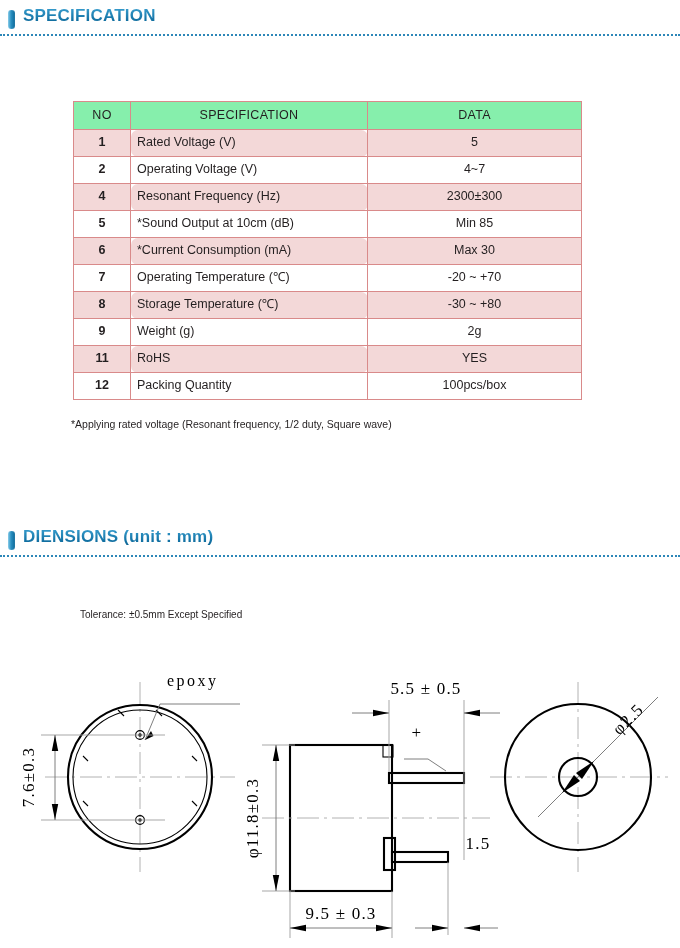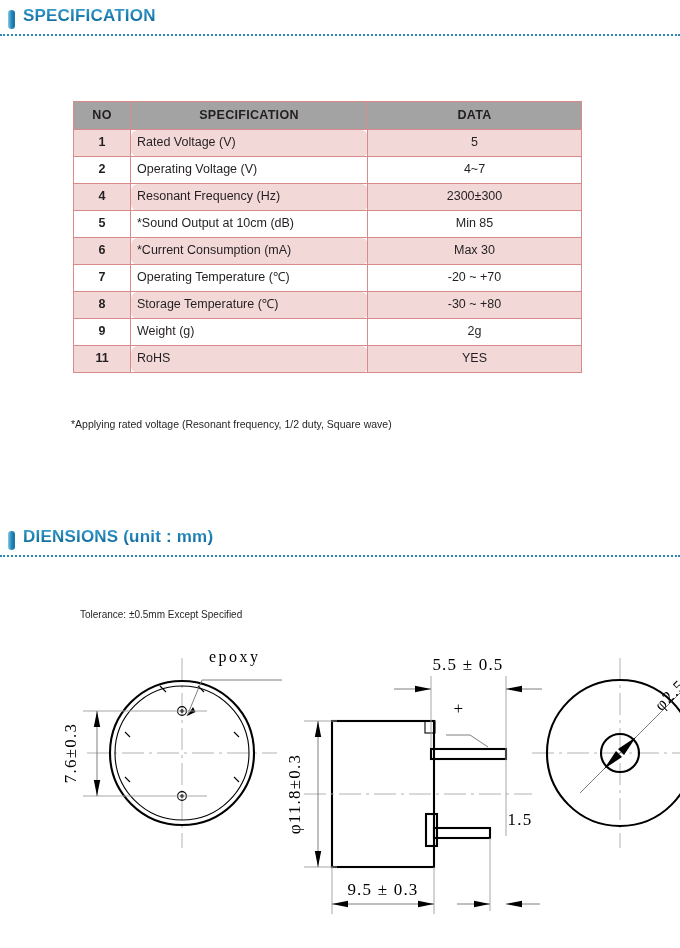--- a/index.html
+++ b/index.html
@@ -68,23 +68,23 @@
   table.spec col.c-spec { width: 237px; }
   table.spec col.c-data { width: 214px; }
 
   table.spec th, table.spec td {
     border: 1px solid #d98a8a;
     height: 26px;
     padding: 0 6px;
     line-height: 1.1;
   }
   table.spec thead th {
-    background: #a3a3a3;
+    background: #86efac;
     color: #231f20;
-    font-weight: bold;
+    font-weight: normal;
     font-size: 12.5px;
     letter-spacing: .3px;
     text-align: center;
     height: 27px;
   }
   table.spec tbody tr:nth-child(odd)  td { background: #f3d8d8; }
   table.spec tbody tr:nth-child(even) td { background: #ffffff; }
 
   td.no   { text-align: center; font-weight: bold; font-size: 12.5px; }
   td.spec { text-align: left; padding-left: 18px; border-radius: 7px; }
@@ -104,22 +104,22 @@
     position: absolute;
     left: 80px;
     top: 609px;
     font-size: 10px;
     color: #231f20;
     white-space: nowrap;
   }
 
   .drawing-area {
     position: absolute;
-    left: 0; top: 636px;
-    width: 552px; height: 285px; padding-left: 42px;
+    left: 0; top: 660px;
+    width: 552px; height: 285px;
   }
   .drawing-area svg { display: block; }
 
   .dimtxt {
     font-family: "Liberation Serif", serif;
     font-size: 17px;
     fill: #000;
     letter-spacing: 1.2px;
   }
   .epoxytxt {
@@ -198,20 +198,25 @@
         <tr>
           <td class="no">9</td>
           <td class="spec">Weight (g)</td>
           <td class="data">2g</td>
         </tr>
         <tr>
           <td class="no">11</td>
           <td class="spec">RoHS</td>
           <td class="data">YES</td>
         </tr>
+        <tr>
+          <td class="no">12</td>
+          <td class="spec">Packing Quantity</td>
+          <td class="data">100pcs/box</td>
+        </tr>
       </tbody>
   </table>
 </div>
 
 <div class="table-note">*Applying rated voltage (Resonant frequency, 1/2 duty, Square wave)</div>
 
 <div class="section-head" id="dim-head">
   <div class="bar-icon"></div>
   <div class="head-title">DIENSIONS (unit : mm)</div>
   <div class="dotline"></div>

